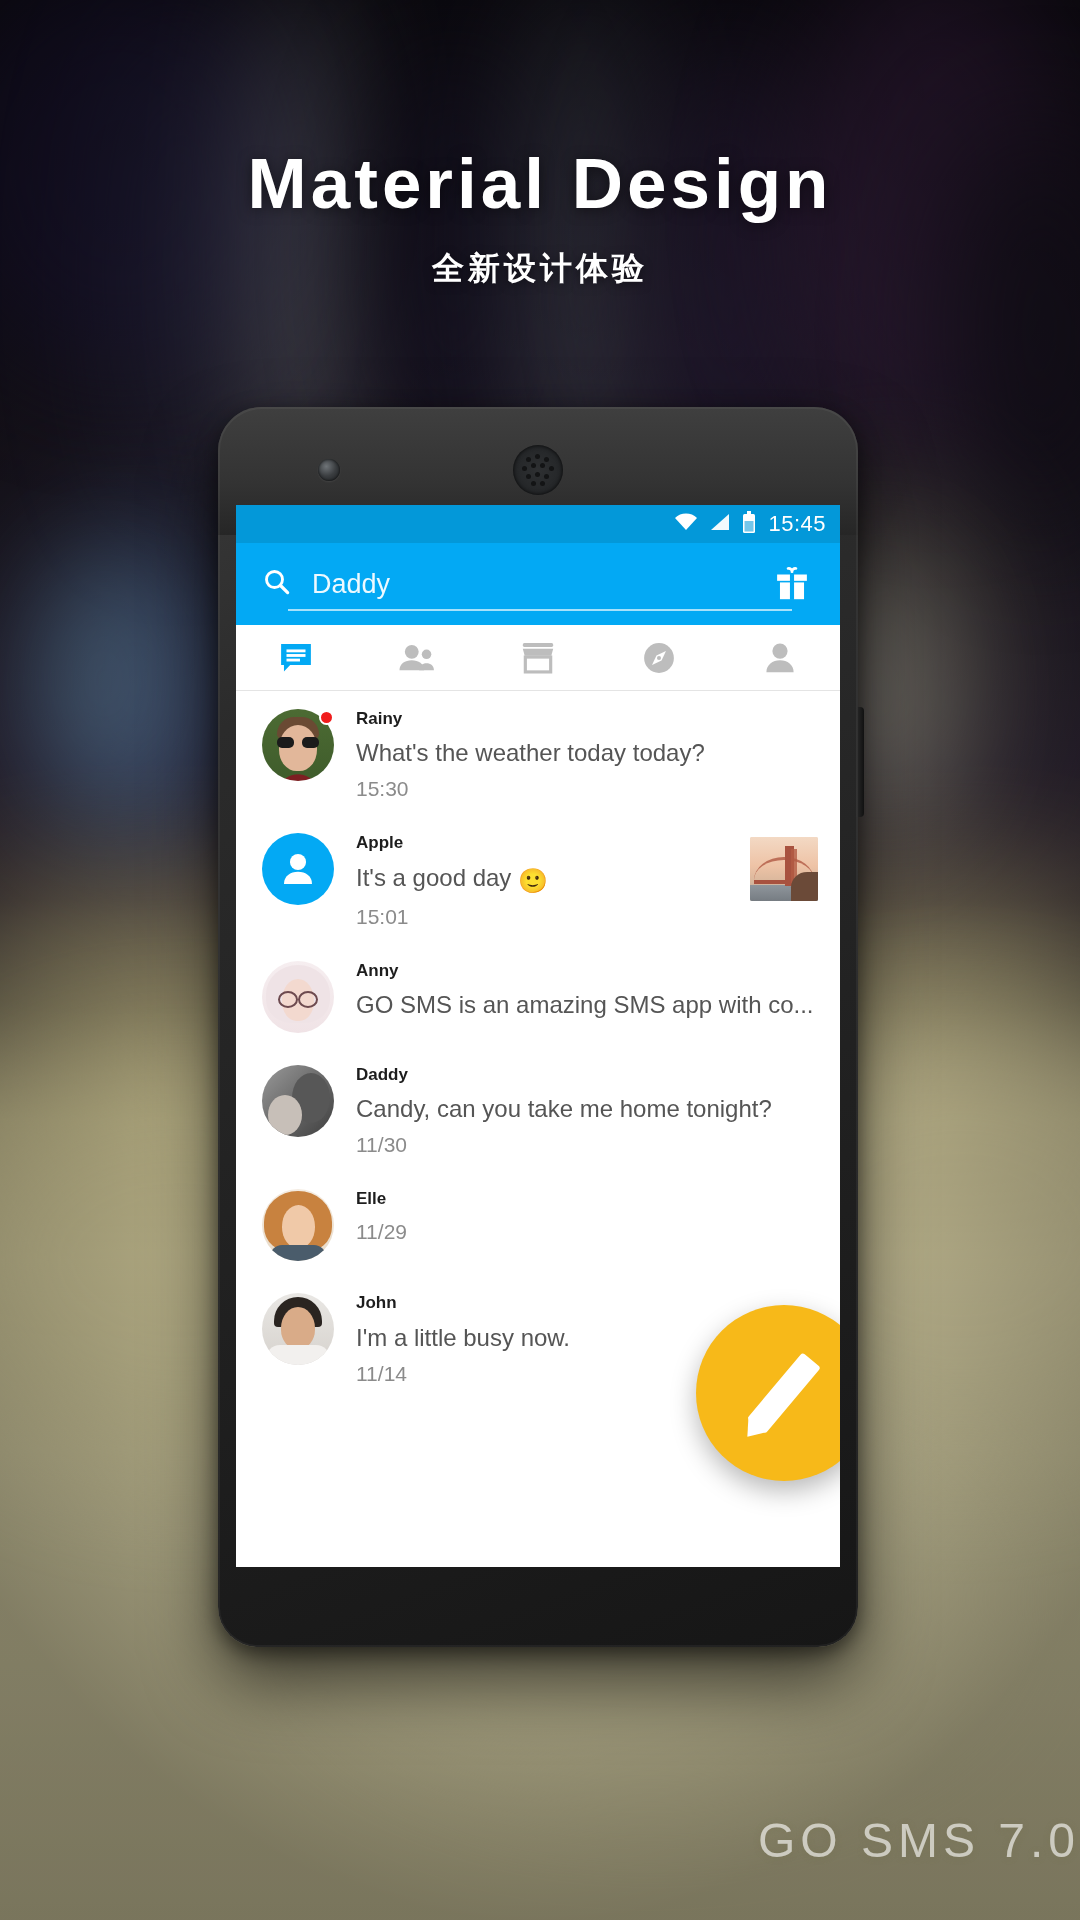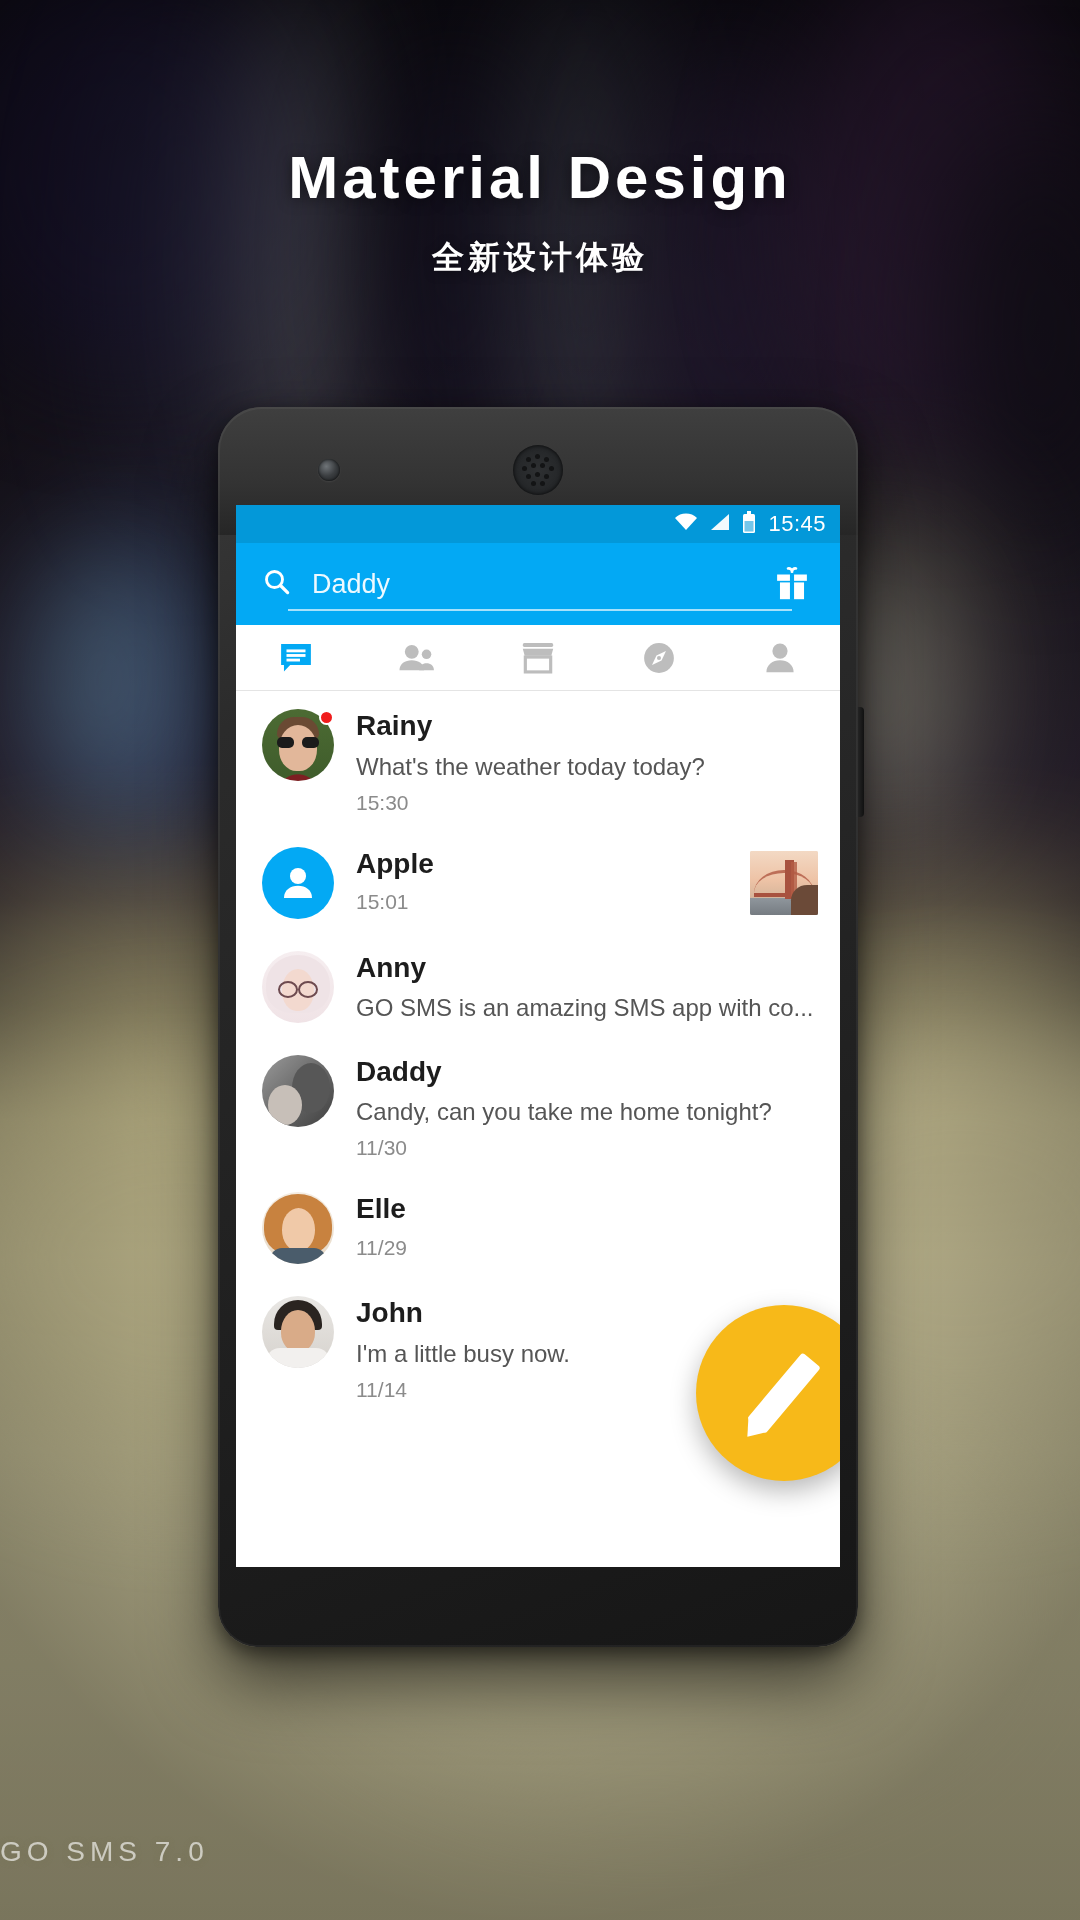--- a/index.html
+++ b/index.html
@@ -47,42 +47,42 @@
   .b16{ left:300px;  top:1400px; width:700px; height:400px; background:#d8d1a8; opacity:.45; }
   .vignette {
     position:absolute; inset:0;
     background:radial-gradient(ellipse 70% 55% at 50% 45%, rgba(0,0,0,0) 35%, rgba(0,0,0,.38) 100%);
   }
 
   
   #headings { position:absolute; left:0; top:0; width:1080px; text-align:center; z-index:5; }
   .title {
     margin-top:148px;
-    font-size:60px;
+    font-size:71px;
     font-weight:bold;
     color:#ffffff;
     letter-spacing:4px;
     line-height:1;
     text-shadow:0 2px 14px rgba(0,0,0,.5);
     font-family:"Liberation Sans", sans-serif;
   }
   .subtitle {
     margin-top:28px;
     font-size:32px;
     font-weight:bold;
     color:#ffffff;
     letter-spacing:4px;
     text-shadow:0 2px 10px rgba(0,0,0,.5);
   }
 
   
   .footer-caption {
     position:absolute; left:0; bottom:52px; width:1080px;
-    text-align:left;
-    font-size:28px;
+    text-align:right;
+    font-size:48px;
     letter-spacing:5px;
     color:rgba(255,255,255,.62);
     text-shadow:0 1px 6px rgba(120,115,80,.45);
     z-index:5;
   }
 
   
   #phone {
     position:absolute;
     left:218px; top:407px;
@@ -174,21 +174,21 @@
   .avatar {
     width:72px; height:72px; border-radius:50%;
     overflow:hidden; position:relative;
     background:#dcdcdc;
   }
   .badge-dot {
     position:absolute; right:0px; top:1px; width:15px; height:15px;
     border-radius:50%; background:#f01c1c; border:2px solid #fff;
   }
   .row-main { flex:1; min-width:0; }
-  .row-name { font-size:28px; font-weight:bold; color:#1d1d1d; line-height:1.2; }
+  .row-name { font-size:17px; font-weight:bold; color:#1d1d1d; line-height:1.2; }
   .row-msg {
     font-size:24px; color:#555; margin-top:10px;
     white-space:nowrap; overflow:hidden; text-overflow:clip;
   }
   .row-time { font-size:21px; color:#8b8b8b; margin-top:10px; }
   .row-thumb {
     width:68px; height:64px; flex:0 0 68px;
     margin-left:12px; margin-top:4px;
     border-radius:2px; overflow:hidden; position:relative;
     background:#e8d5c4;
@@ -414,20 +414,23 @@
         <div class="avatar-wrap">
           <div class="avatar av-apple">
             <svg width="42" height="42" viewBox="0 0 24 24">
               <circle cx="12" cy="8" r="4.6" fill="#fff"></circle>
               <path d="M4 20.5c0-4.4 3.6-6.9 8-6.9s8 2.5 8 6.9z" fill="#fff"></path>
             </svg>
           </div>
         </div>
         <div class="row-main">
           <div class="row-name">Apple</div>
+          <div class="row-msg">
+            <span>It's a good day </span><span class="emoji">🙂</span>
+          </div>
           <div class="row-time">15:01</div>
         </div>
         <div class="row-thumb">
           <div class="gg-sky"></div>
             <div class="gg-water"></div>
           <div class="gg-cable"></div>
             <div class="gg-deck"></div>
           <div class="gg-tower"></div>
             <div class="gg-tower2"></div>
             <div class="gg-hill"></div>

